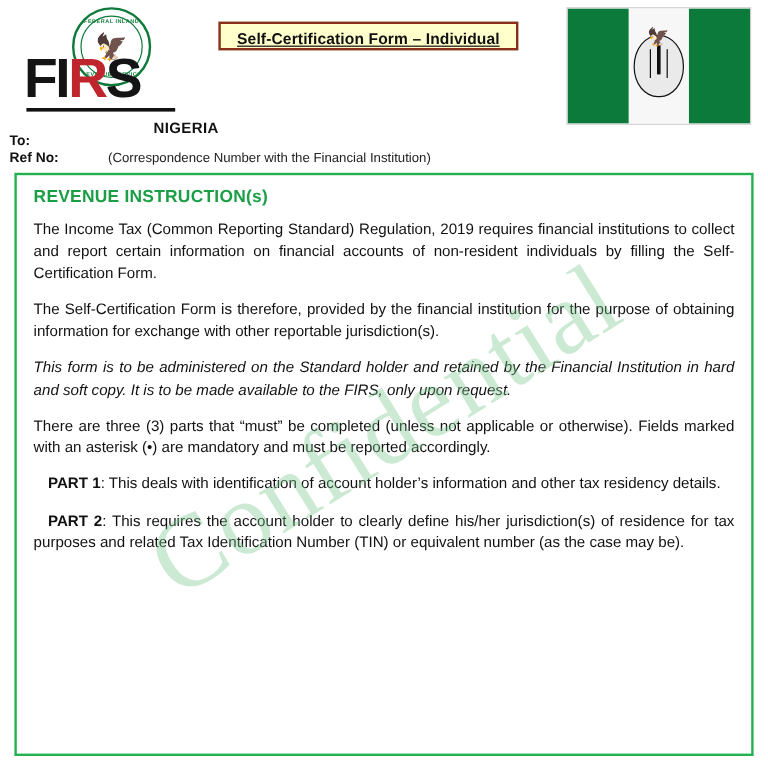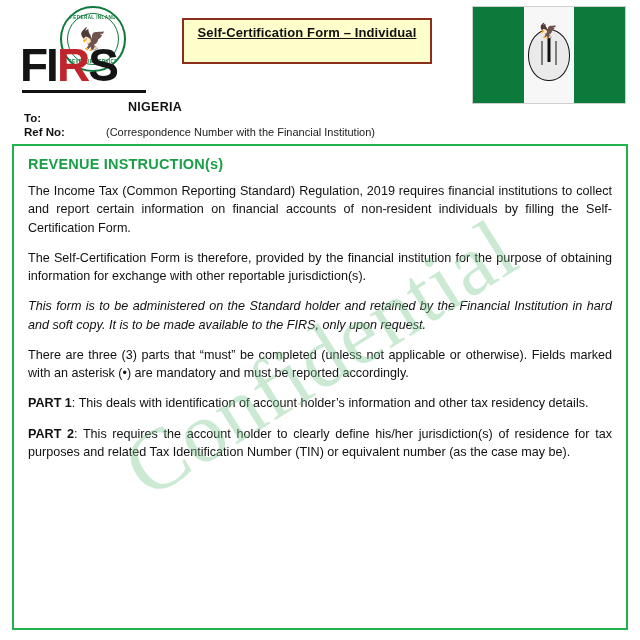--- a/index.html
+++ b/index.html
@@ -106,21 +106,21 @@
   }
 
   .title-box {
     position: absolute;
     left: 182px;
     top: 18px;
     width: 250px;
     border: 2px solid #8b2f1d;
     background: #ffffcc;
     text-align: center;
-    padding: 5px 4px 22px 4px;
+    padding: 5px 4px 0 4px;
     box-sizing: border-box;
   }
   .title-box .title-text {
     font-size: 13px;
     font-weight: bold;
     color: #111;
     text-decoration: underline;
     letter-spacing: .1px;
   }
 
@@ -165,21 +165,21 @@
     top: 16%;
     transform: translateX(-50%);
     font-size: 15px;
     color: #111;
   }
 
   
   .address-block {
     position: relative;
     margin: 4px 0 0 0;
-    padding-left: 24px;
+    padding-left: 8px;
     font-size: 11px;
   }
   .addr-row {
     display: flex;
     align-items: baseline;
     margin-bottom: 2px;
   }
   .addr-label {
     width: 82px;
     font-weight: bold;
@@ -216,21 +216,21 @@
     margin: 0 0 12px 0;
     color: #111;
   }
   .para {
     font-size: 12.6px;
     line-height: 1.45;
     margin: 0 0 12px 0;
     text-align: justify;
     color: #111;
   }
-  .part-label { font-weight: bold; }
+  .part-label { font-weight: bold; margin-left: 12px; }
 
   
   .watermark {
     position: absolute;
     left: 50%;
     top: 56%;
     transform: translate(-50%, -50%) rotate(-32deg);
     font-family: "Liberation Serif", serif;
     font-size: 86px;
     color: rgba(120, 200, 140, 0.38);

